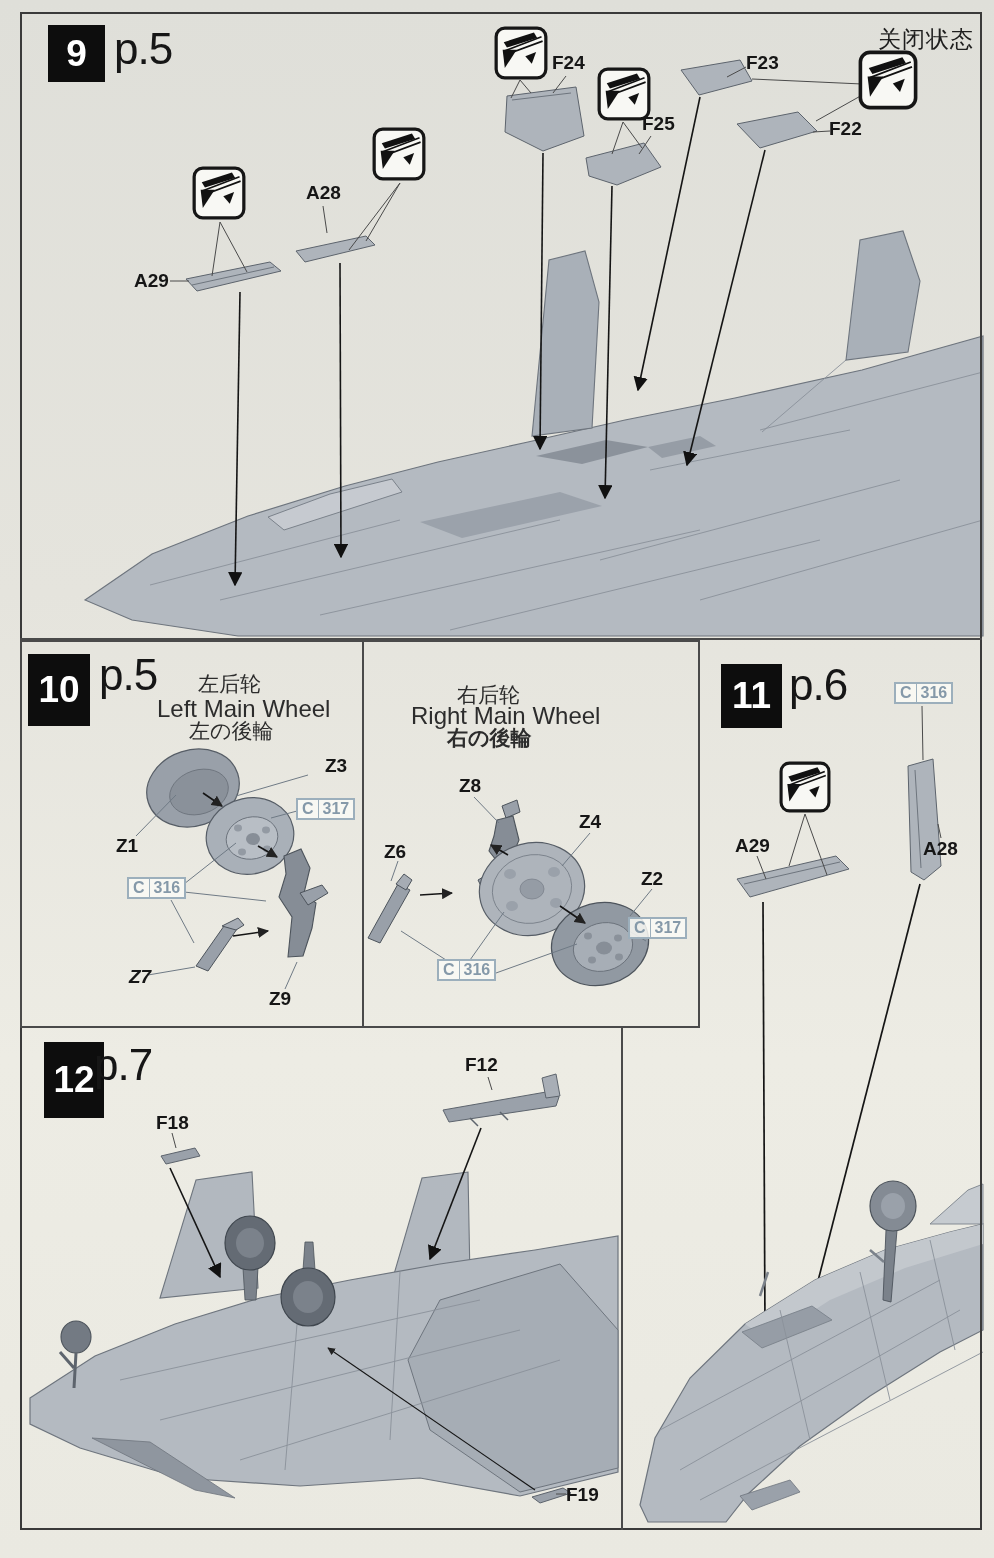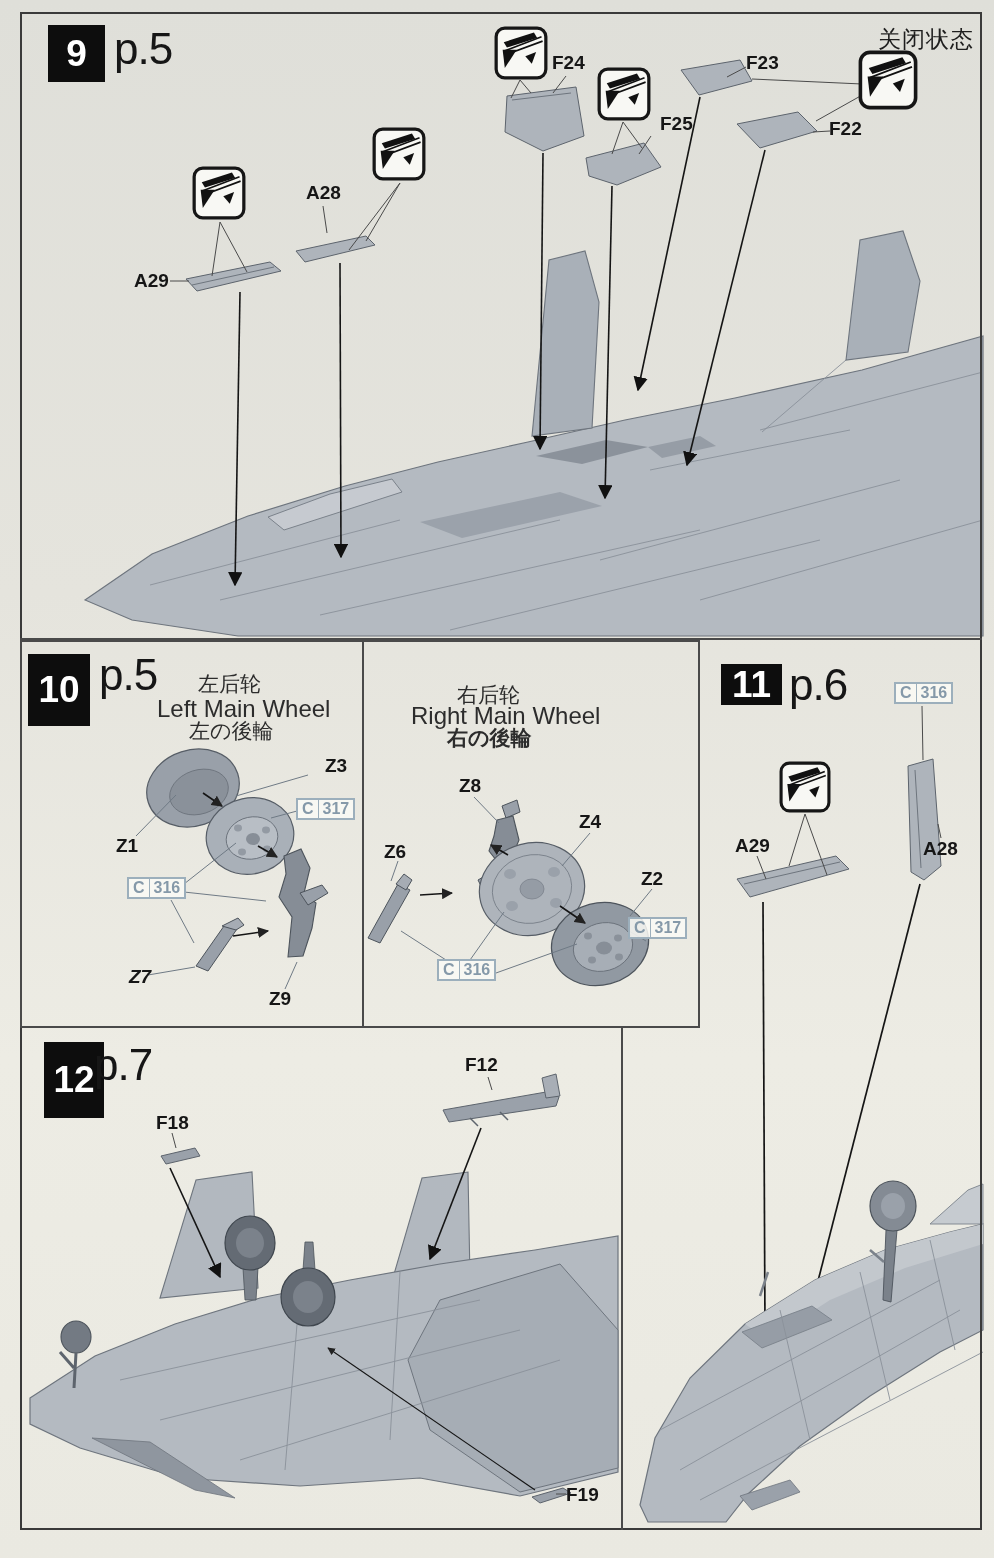--- a/index.html
+++ b/index.html
@@ -257,21 +257,21 @@
     <svg class="cuticon" width="60" height="60" viewBox="0 0 100 100">
         <rect x="4" y="4" width="92" height="92" rx="16" fill="#f8f8f4" stroke="#161616" stroke-width="6"></rect>
         <path d="M18,30 L74,12 L80,22 L24,40 Z" fill="#111"></path>
         <path d="M20,46 L88,20 M20,54 L90,28" stroke="#111" stroke-width="3" fill="none"></path>
         <path d="M16,44 L42,44 L20,78 Z" fill="#111"></path>
         <path d="M58,56 L78,48 L70,70 Z" fill="#111"></path>
       </svg>
   </div>
 
   <span class="abs plabel" style="left:552px;top:52px;">F24</span>
-  <span class="abs plabel" style="left:660px;top:113px;">F25</span>
+  <span class="abs plabel" style="left:642px;top:113px;">F25</span>
   <span class="abs plabel" style="left:746px;top:52px;">F23</span>
   <span class="abs plabel" style="left:829px;top:118px;">F22</span>
   <span class="abs plabel" style="left:306px;top:182px;">A28</span>
   <span class="abs plabel" style="left:134px;top:270px;">A29</span>
 
   <div class="abs stepnum" style="left:28px;top:654px;width:62px;height:72px;">10</div>
   <div class="abs steppage" style="left:99px;top:650px;">p.5</div>
   <div class="abs cjk" style="left:198px;top:670px;">左后轮</div>
   <div class="abs entitle" style="left:157px;top:695px;">Left Main Wheel</div>
   <div class="abs cjk" style="left:189px;top:717px;">左の後輪</div>
@@ -302,21 +302,21 @@
     <span>C</span>
       <span class="bdiv"></span>
       <span>317</span>
   </div>
   <div class="abs badge" style="left:437px;top:959px;">
     <span>C</span>
       <span class="bdiv"></span>
       <span>316</span>
   </div>
 
-  <div class="abs stepnum" style="left:721px;top:664px;width:61px;height:41px;">11</div>
+  <div class="abs stepnum" style="left:721px;top:664px;width:61px;height:64px;">11</div>
   <div class="abs steppage" style="left:789px;top:660px;">p.6</div>
   <div class="abs badge" style="left:894px;top:682px;">
     <span>C</span>
       <span class="bdiv"></span>
       <span>316</span>
   </div>
   <div class="abs" style="left:779px;top:761px;">
     <svg class="cuticon" width="52" height="52" viewBox="0 0 100 100">
         <rect x="4" y="4" width="92" height="92" rx="16" fill="#f8f8f4" stroke="#161616" stroke-width="6"></rect>
         <path d="M18,30 L74,12 L80,22 L24,40 Z" fill="#111"></path>

